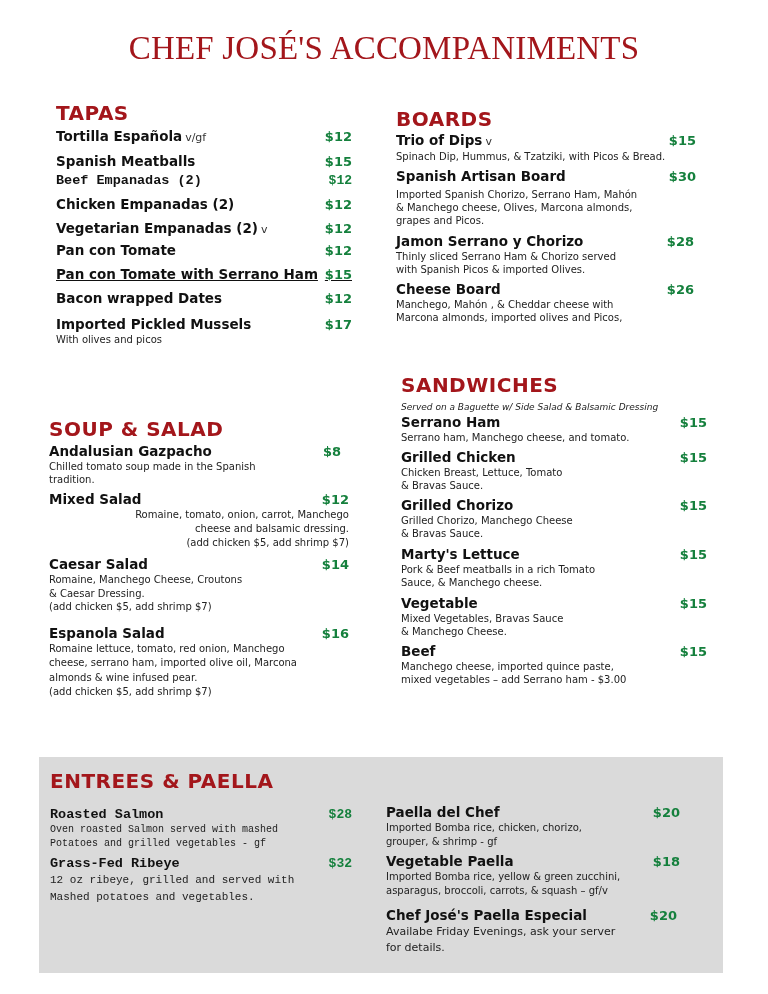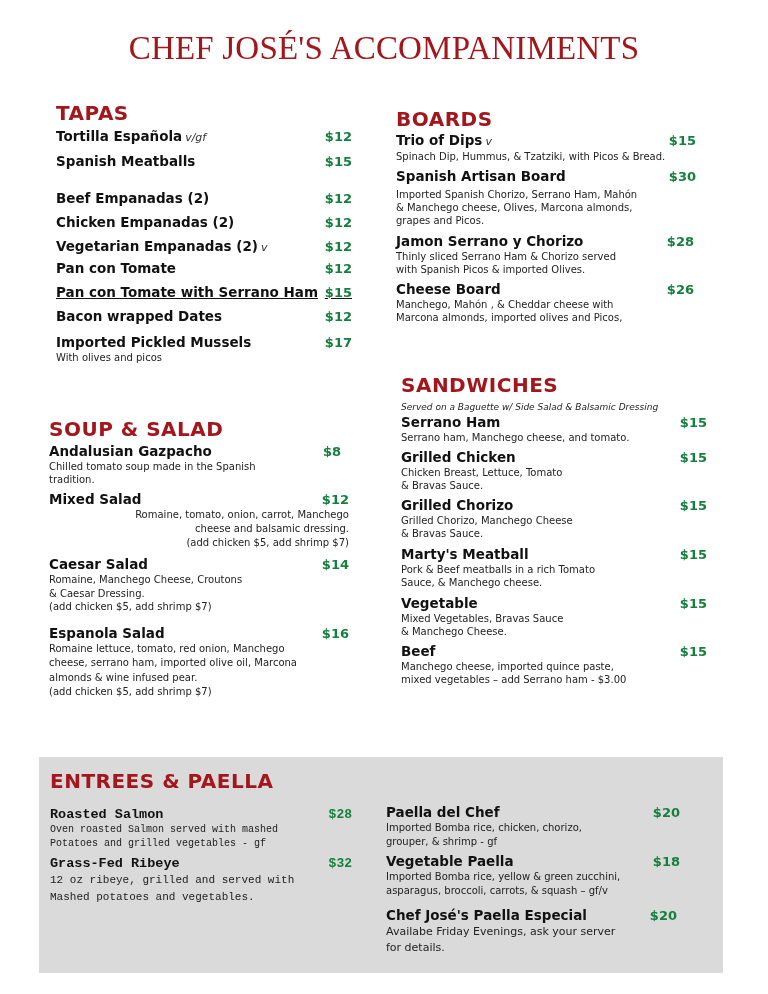--- a/index.html
+++ b/index.html
@@ -7,21 +7,21 @@
          font-family: "DejaVu Sans", sans-serif; color: #111; }
   .title { position: absolute; left: 0; top: 30px; width: 768px; text-align: center;
            font-family: "Liberation Serif", serif; font-size: 33px; color: #a3161b;
            letter-spacing: 0.2px; }
   .section { position: absolute; }
   .sec-head { font-family: "DejaVu Sans", sans-serif; font-weight: bold; color: #a3161b;
               font-size: 20px; letter-spacing: 0.5px; line-height: 22px; }
   .item { position: relative; }
   .row { display: flex; justify-content: space-between; align-items: baseline; }
   .name { font-weight: bold; font-size: 13.5px; line-height: 17px; color: #111; white-space: nowrap; }
-  .tag { font-weight: normal; font-style: italic; font-size: 11px; color: #333; margin-left: 3px; }
+  .tag { font-weight: normal; font-size: 11px; color: #333; margin-left: 3px; }
   .price { font-weight: bold; font-size: 13px; color: #15803d; }
   .desc { font-size: 10px; line-height: 13px; color: #222; white-space: pre-line; }
   .note { font-size: 9px; font-style: italic; color: #222; line-height: 12px; }
   .grey { position: absolute; left: 39px; top: 757px; width: 684px; height: 216px;
           background: #dadada; }
 </style>
 </head>
 <body>
 
 <div class="title">CHEF JOSÉ'S ACCOMPANIMENTS</div>
@@ -33,21 +33,21 @@
         <span class="name"><span>Tortilla Española</span><span class="tag">v/gf</span></span>
         <span class="price">$12</span>
       </div>
   </div>
   <div class="item" style="margin-top:7px;">
     <div class="row">
         <span class="name">Spanish Meatballs</span>
         <span class="price">$15</span>
       </div>
   </div>
-  <div class="item" style="margin-top:20px;">
+  <div class="item" style="margin-top:2px;font-family:Liberation Mono, monospace;">
     <div class="row">
         <span class="name">Beef Empanadas (2)</span>
         <span class="price">$12</span>
       </div>
   </div>
   <div class="item" style="margin-top:7px;">
     <div class="row">
         <span class="name">Chicken Empanadas (2)</span>
         <span class="price">$12</span>
       </div>
@@ -182,21 +182,21 @@
   <div class="item" style="margin-top:5px;">
     <div class="row">
         <span class="name">Grilled Chorizo</span>
         <span class="price">$15</span>
       </div>
     <div class="desc">Grilled Chorizo, Manchego Cheese
 &amp; Bravas Sauce.</div>
   </div>
   <div class="item" style="margin-top:6px;">
     <div class="row">
-        <span class="name">Marty's Meatball</span>
+        <span class="name">Marty's Lettuce</span>
         <span class="price">$15</span>
       </div>
     <div class="desc">Pork &amp; Beef meatballs in a rich Tomato
 Sauce, &amp; Manchego cheese.</div>
   </div>
   <div class="item" style="margin-top:6px;">
     <div class="row">
         <span class="name">Vegetable</span>
         <span class="price">$15</span>
       </div>

